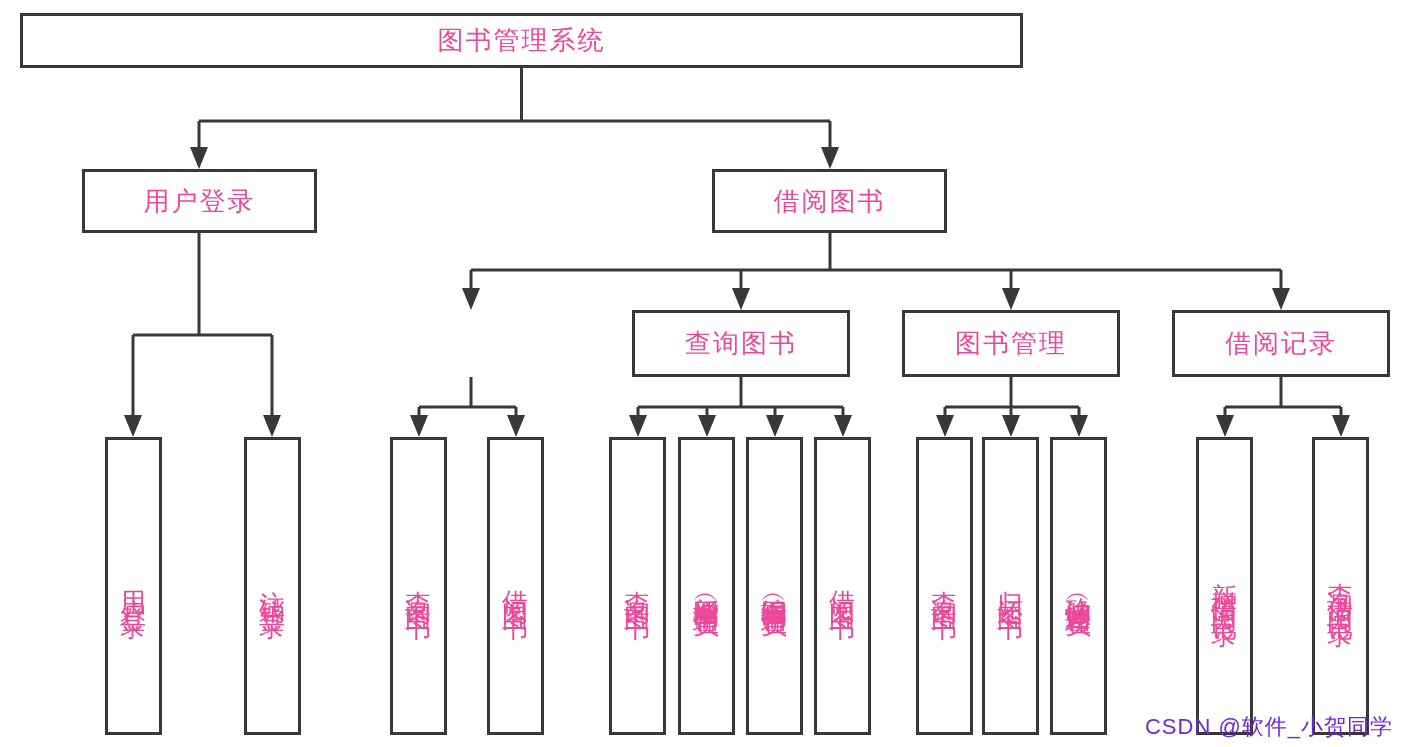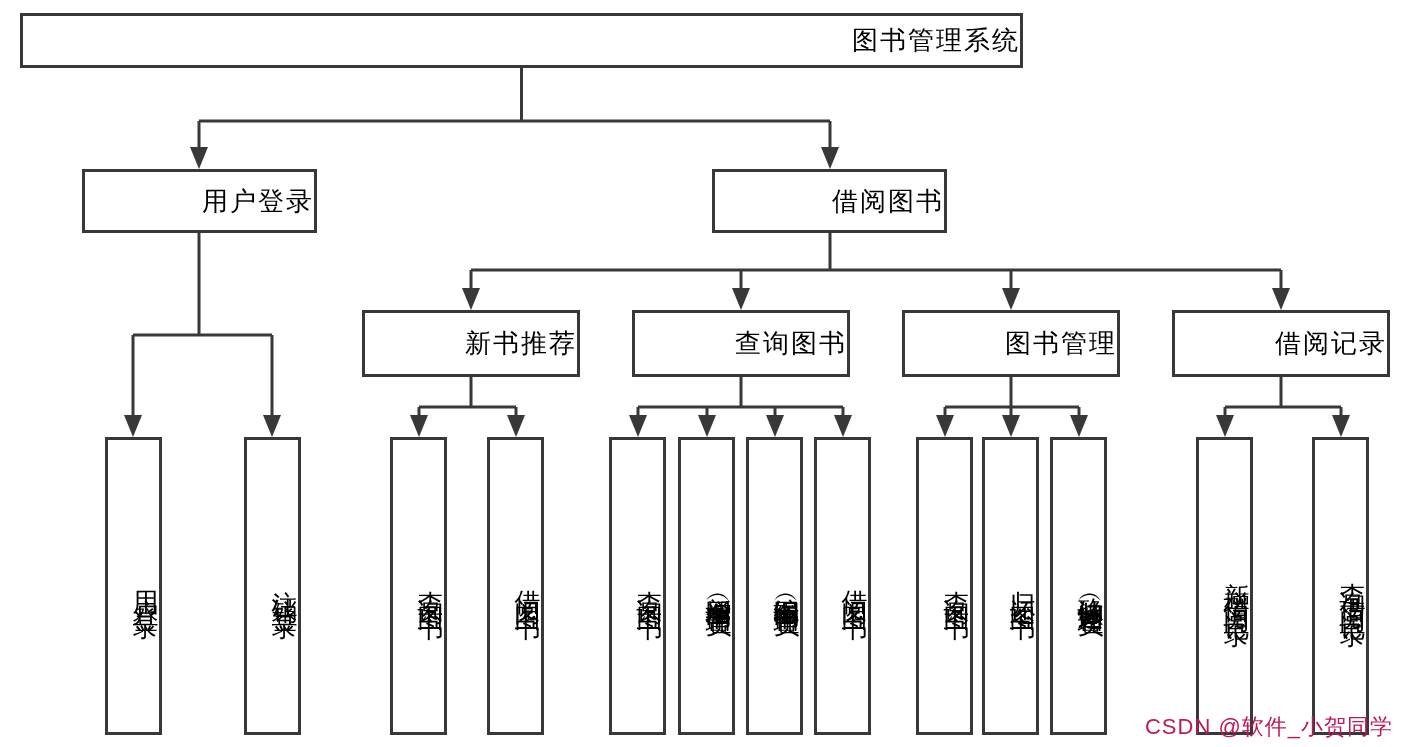--- a/index.html
+++ b/index.html
@@ -5,31 +5,31 @@
   html,body{margin:0;padding:0;background:#ffffff;}
   #stage{
     position:relative;width:1405px;height:747px;background:#ffffff;overflow:hidden;
     font-family:"Liberation Sans","DejaVu Sans",sans-serif;
   }
   #connectors{position:absolute;left:0;top:0;width:1405px;height:747px;}
   .ln{stroke:#383838;stroke-width:3;fill:none;}
   .tri{fill:#383838;stroke:none;}
   .box{
     position:absolute;box-sizing:border-box;border:3px solid #383838;background:#ffffff;
-    display:flex;align-items:center;justify-content:flex-end;
-    color:#000000;font-size:26px;letter-spacing:2px;white-space:nowrap;
+    display:flex;align-items:center;justify-content:center;
+    color:#ec4899;font-size:26px;letter-spacing:2px;white-space:nowrap;
   }
   .root{left:20px;top:13px;width:1003px;height:55px;}
   .lv2{top:169px;width:235px;height:64px;}
   .lv3{top:310px;width:218px;height:67px;}
   .leaf{top:437px;width:57px;height:298px;}
   .v{writing-mode:vertical-rl;letter-spacing:8px;line-height:1;}
   .v-long{letter-spacing:2px;}
   .watermark{
-    position:absolute;right:12px;bottom:5px;color:#be185d;font-size:22px;letter-spacing:1px;
+    position:absolute;right:12px;bottom:5px;color:#6d28d9;font-size:22px;letter-spacing:1px;
   }
 </style>
 </head>
 <body>
 
 <div id="stage">
 
   <svg id="connectors" viewBox="0 0 1405 747">
     <path class="ln" d="M521.5 68 V121 M199 121 H830
          M199 233 V335 M133 335 H272
@@ -120,23 +120,20 @@
     <span>图书管理系统</span>
   </div>
 
   <div class="box lv2" style="left:82px">
     <span>用户登录</span>
   </div>
   <div class="box lv2" style="left:712px">
     <span>借阅图书</span>
   </div>
 
-  <div class="box lv3" style="left:362px">
-    <span>新书推荐</span>
-  </div>
   <div class="box lv3" style="left:632px">
     <span>查询图书</span>
   </div>
   <div class="box lv3" style="left:902px">
     <span>图书管理</span>
   </div>
   <div class="box lv3" style="left:1172px">
     <span>借阅记录</span>
   </div>
 

